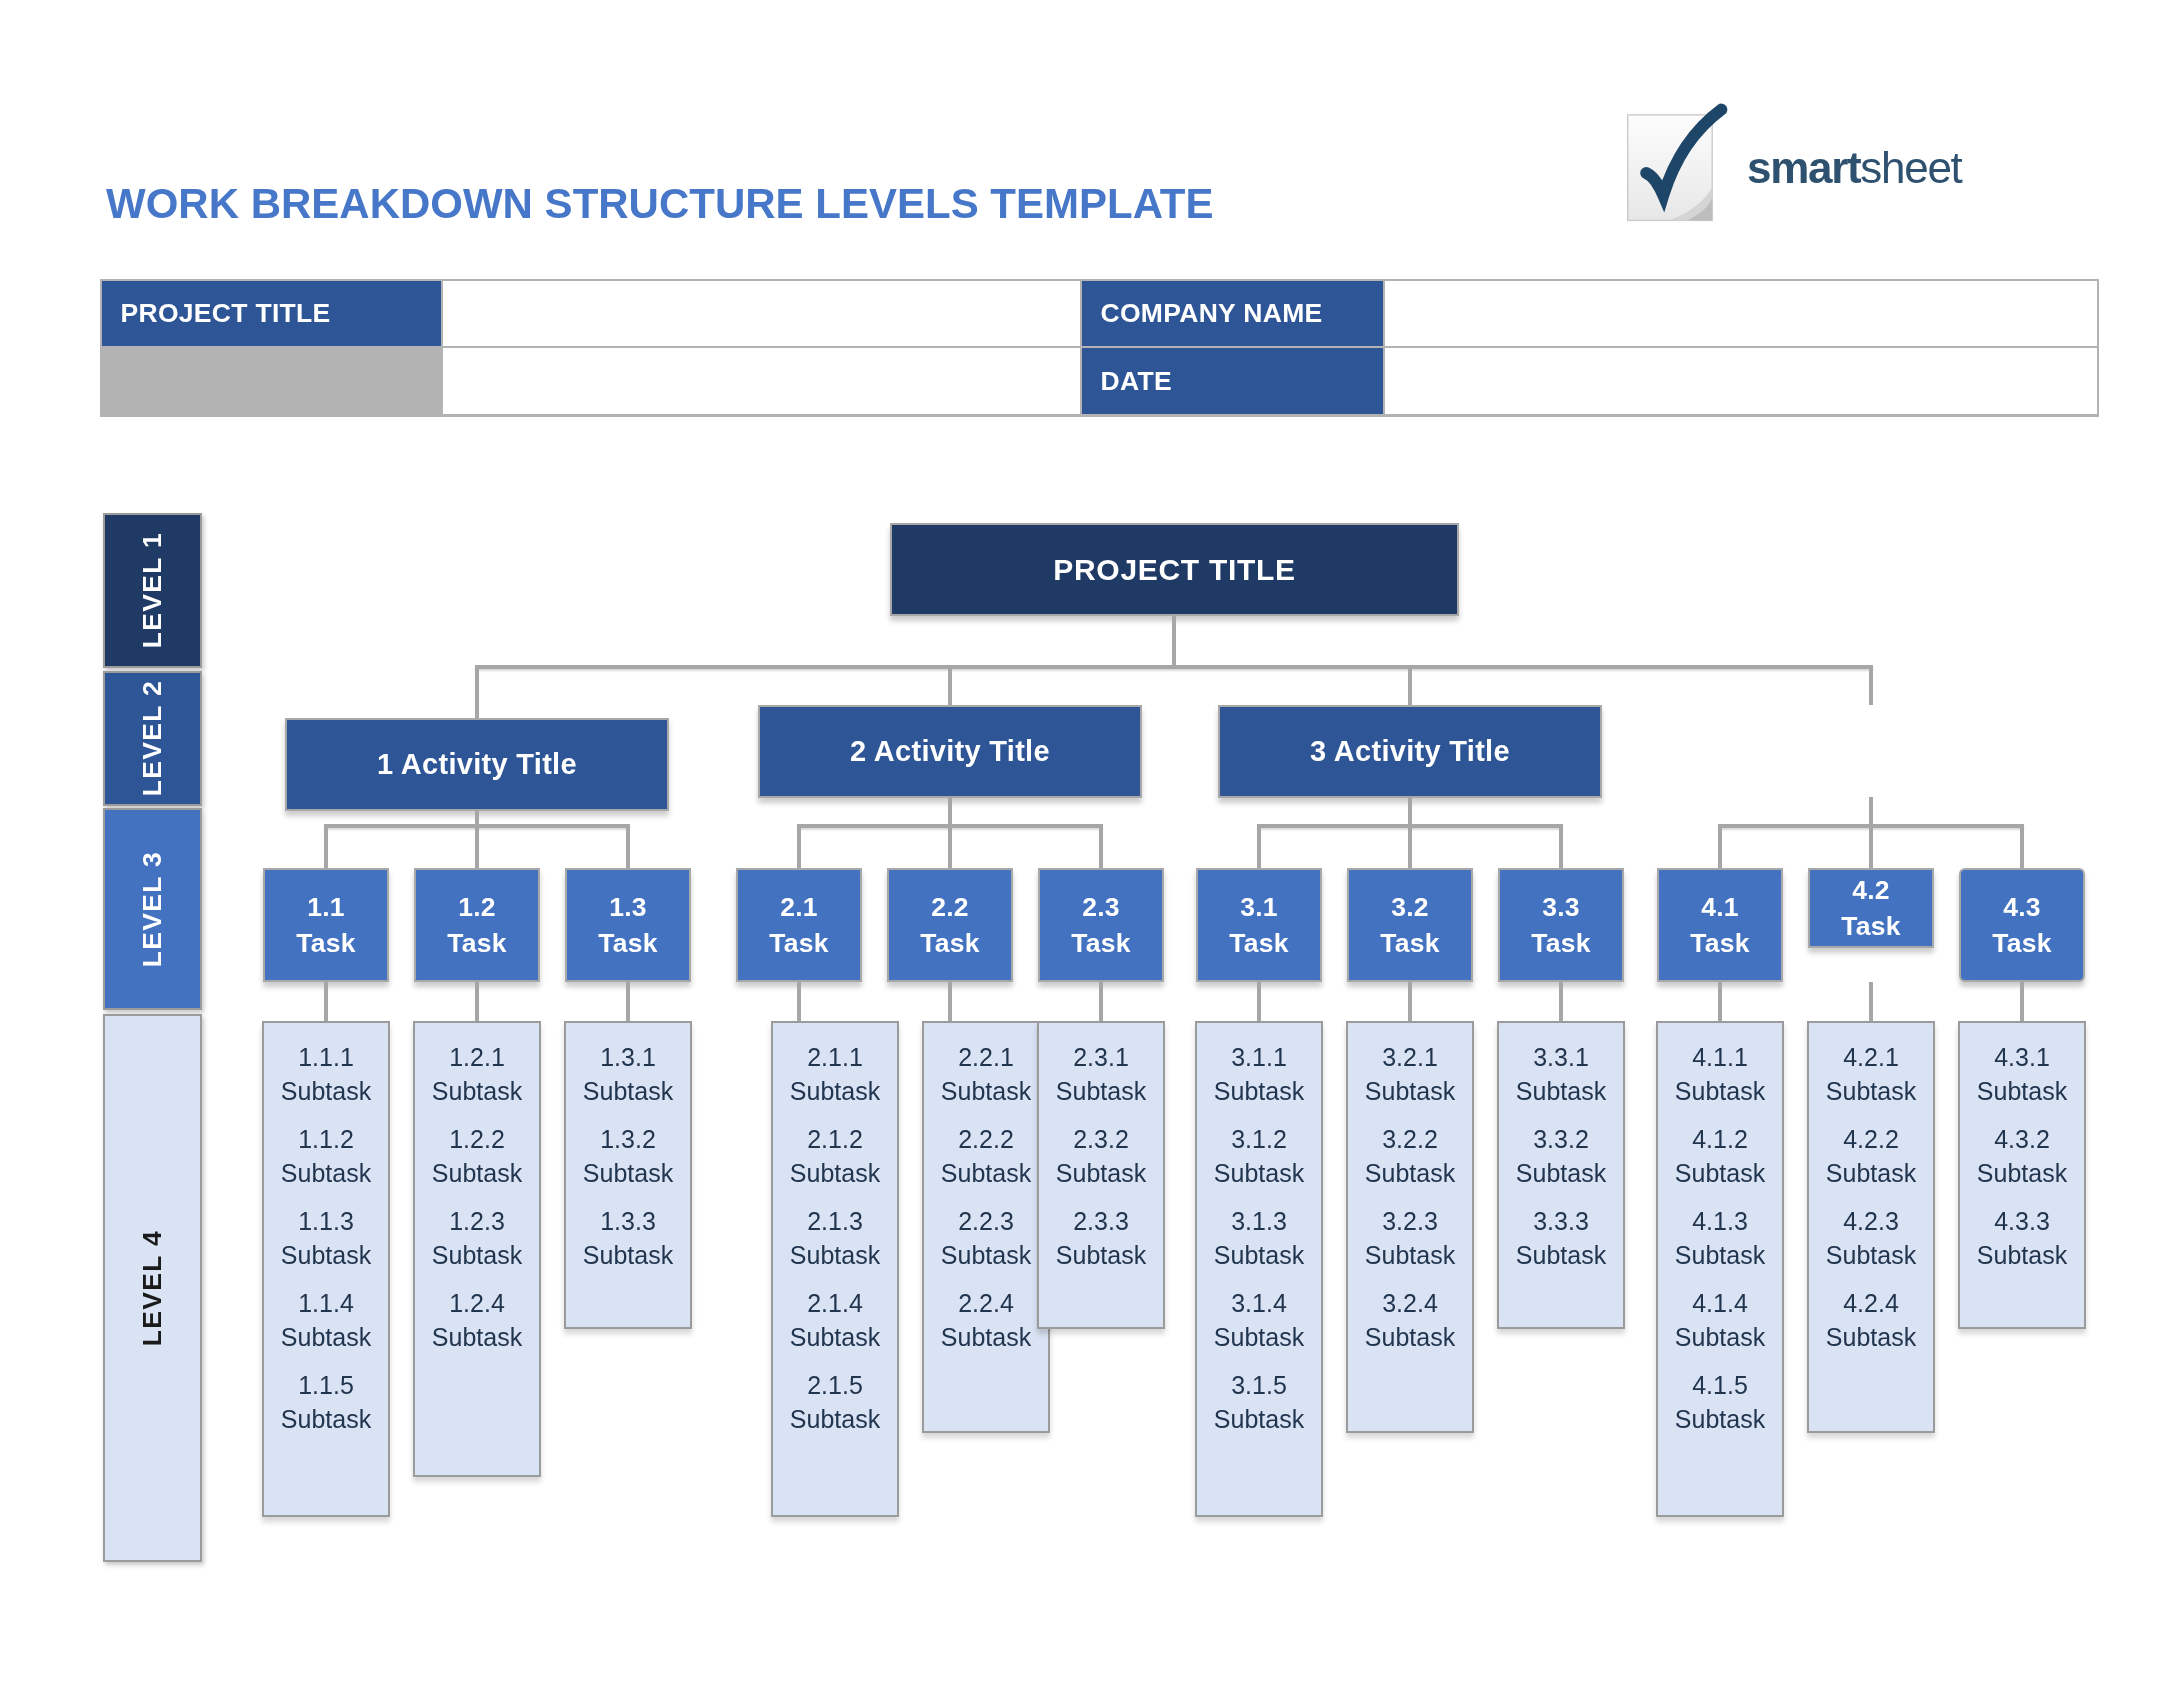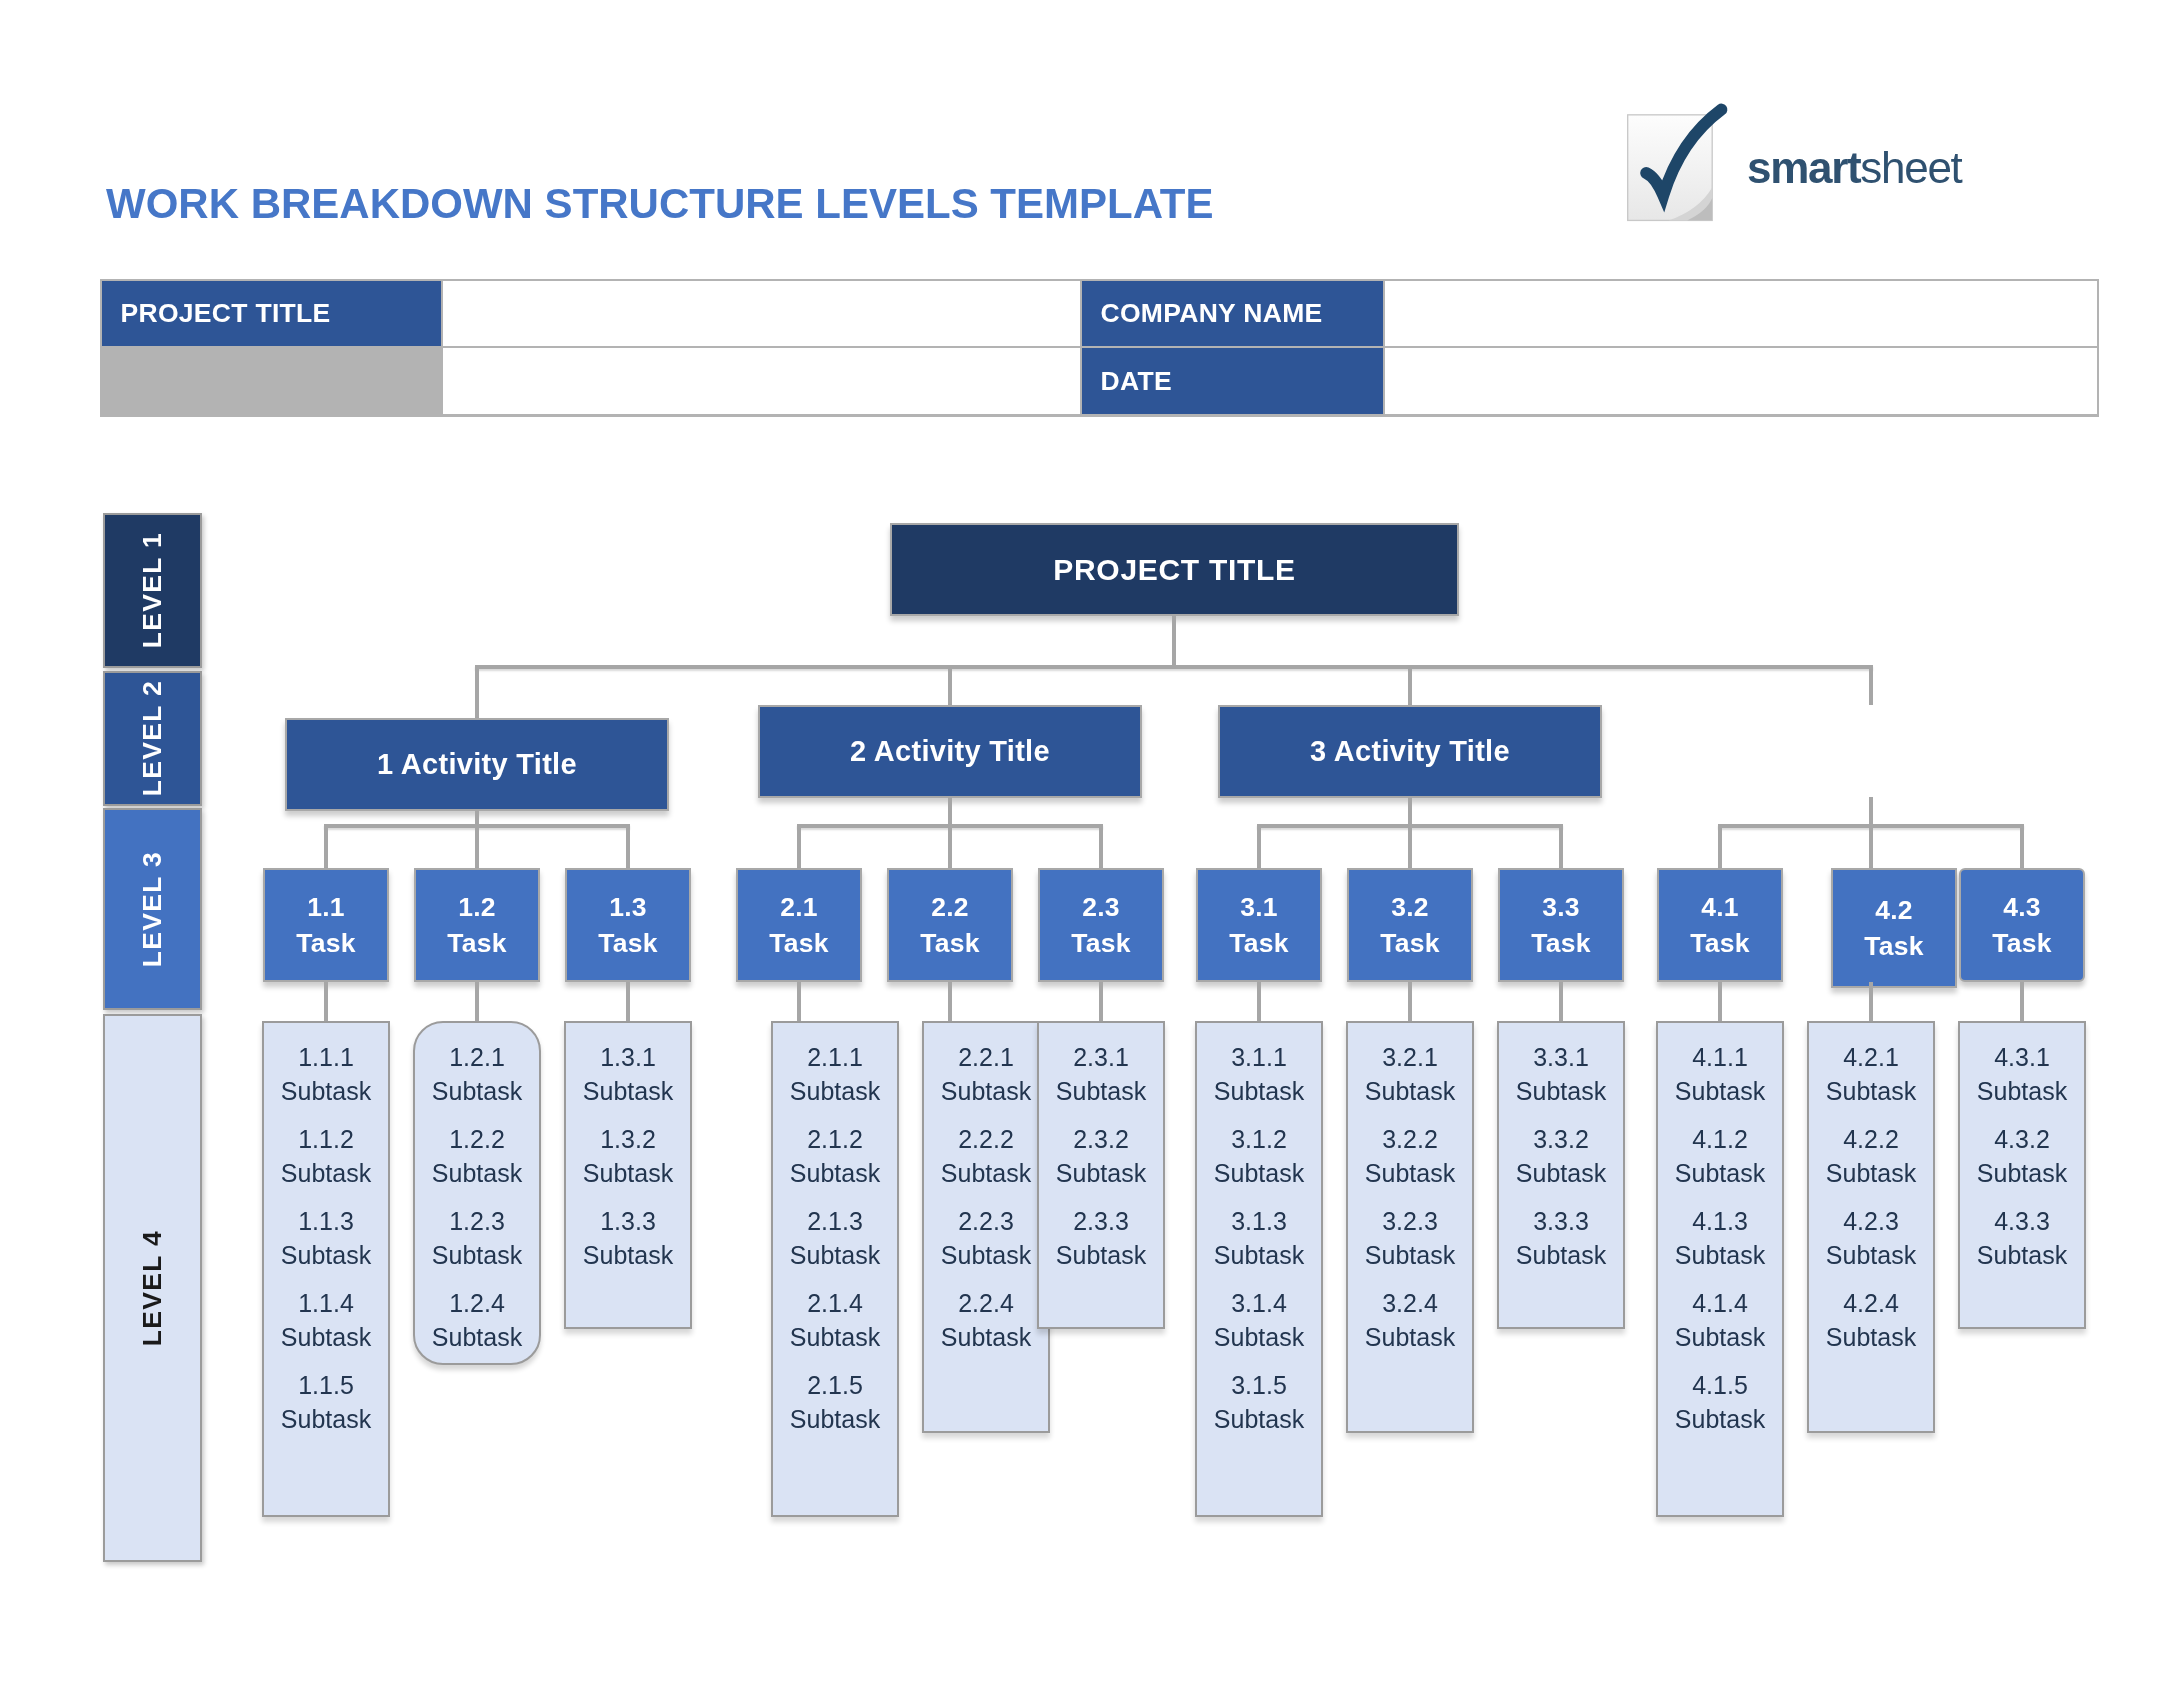--- a/index.html
+++ b/index.html
@@ -111,21 +111,21 @@
         <div>1.1.5</div>
         <div>Subtask</div>
       </div>
     </div>
     <div class="line" style="left: 475px; top: 824px; width: 4px; height: 44px;"></div>
     <div class="box task" style="left: 414px; top: 868px; width: 126px; height: 114px;">
       <div>1.2</div>
       <div>Task</div>
     </div>
     <div class="line" style="left: 475px; top: 982px; width: 4px; height: 39px;"></div>
-    <div class="col" style="left: 413px; top: 1021px; width: 128px; height: 344px; border-radius: 30px;">
+    <div class="col" style="left: 413px; top: 1021px; width: 128px; height: 456px;">
       <div class="entry">
         <div>1.2.1</div>
         <div>Subtask</div>
       </div>
       <div class="entry">
         <div>1.2.2</div>
         <div>Subtask</div>
       </div>
       <div class="entry">
         <div>1.2.3</div>
@@ -330,21 +330,21 @@
       <div class="entry">
         <div>4.1.4</div>
         <div>Subtask</div>
       </div>
       <div class="entry">
         <div>4.1.5</div>
         <div>Subtask</div>
       </div>
     </div>
     <div class="line" style="left: 1869px; top: 824px; width: 4px; height: 44px;"></div>
-    <div class="box task" style="left: 1808px; top: 868px; width: 126px; height: 120px; margin-left: 23px;">
+    <div class="box task" style="left: 1808px; top: 868px; width: 126px; height: 80px;">
       <div>4.2</div>
       <div>Task</div>
     </div>
     <div class="line" style="left: 1869px; top: 982px; width: 4px; height: 39px;"></div>
     <div class="col" style="left: 1807px; top: 1021px; width: 128px; height: 412px;">
       <div class="entry">
         <div>4.2.1</div>
         <div>Subtask</div>
       </div>
       <div class="entry">

